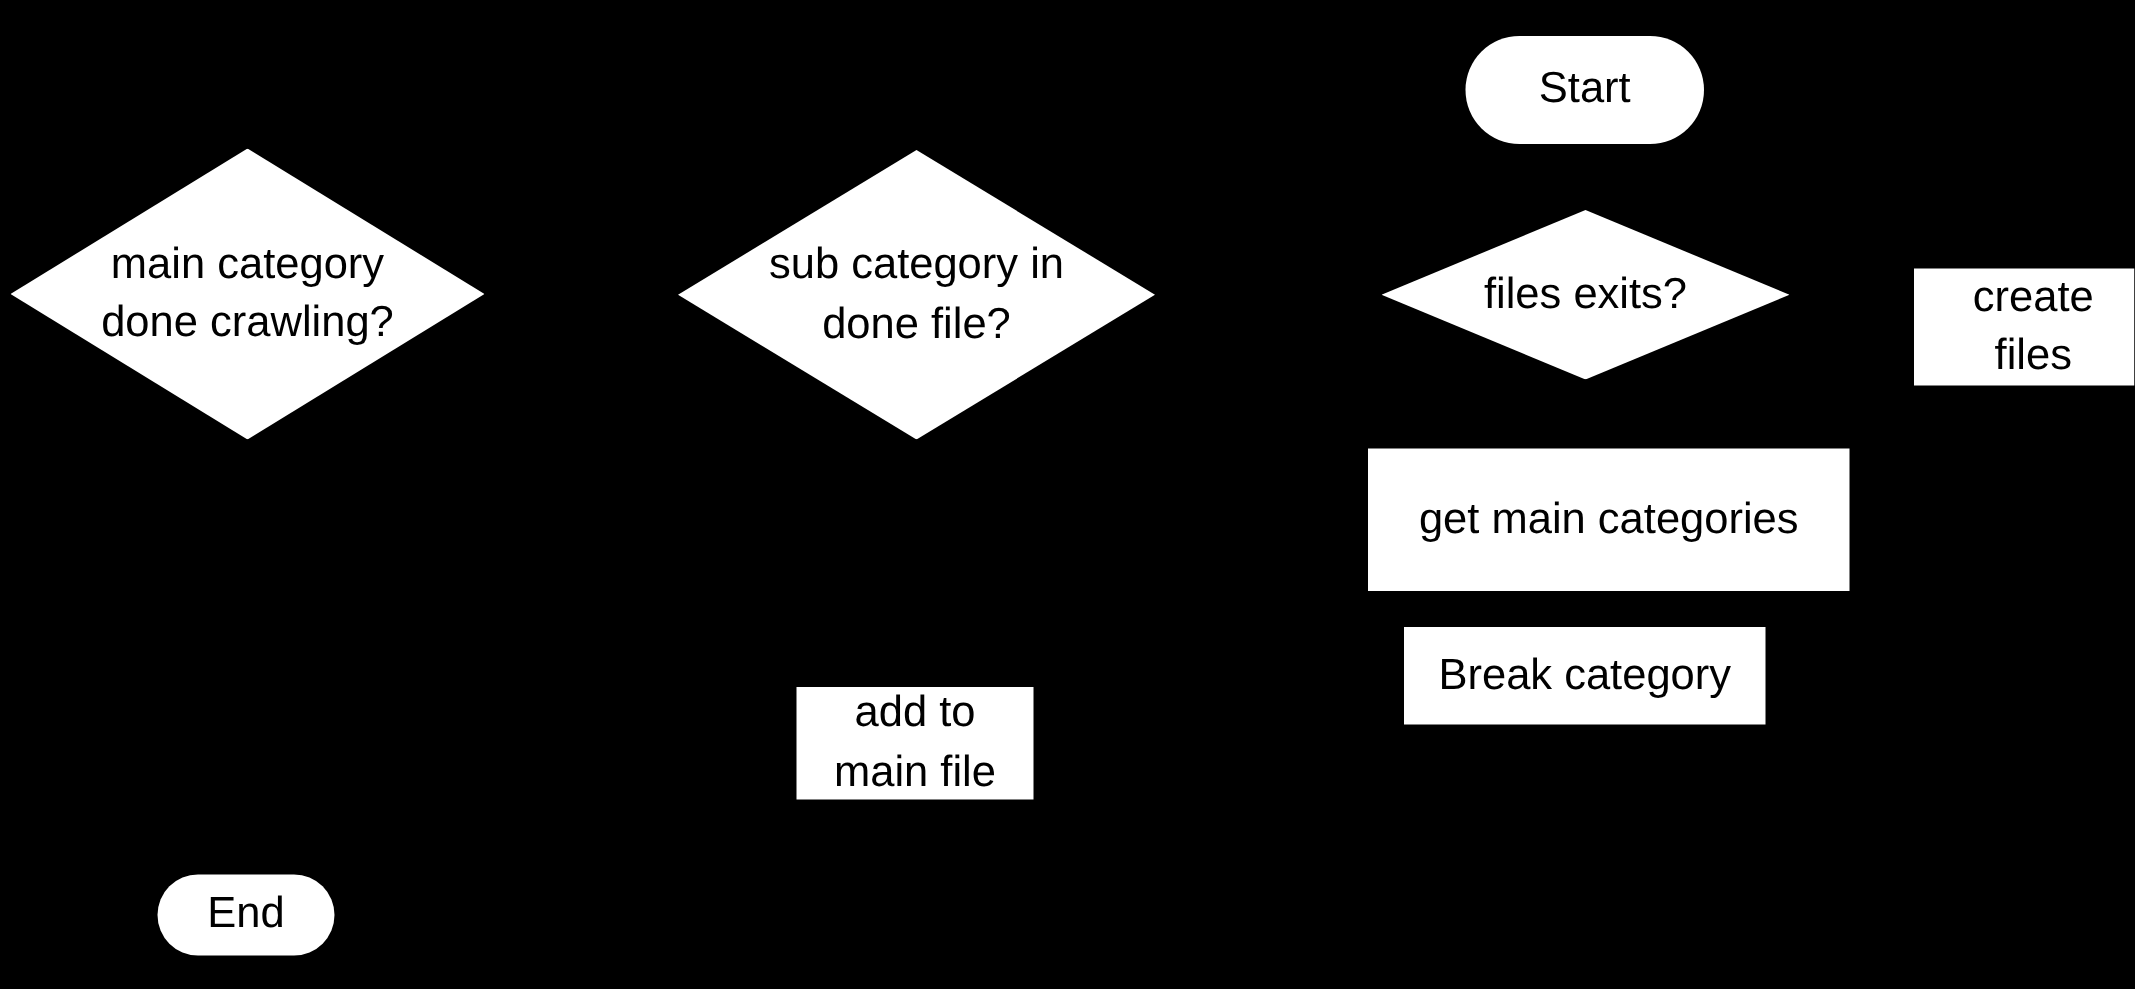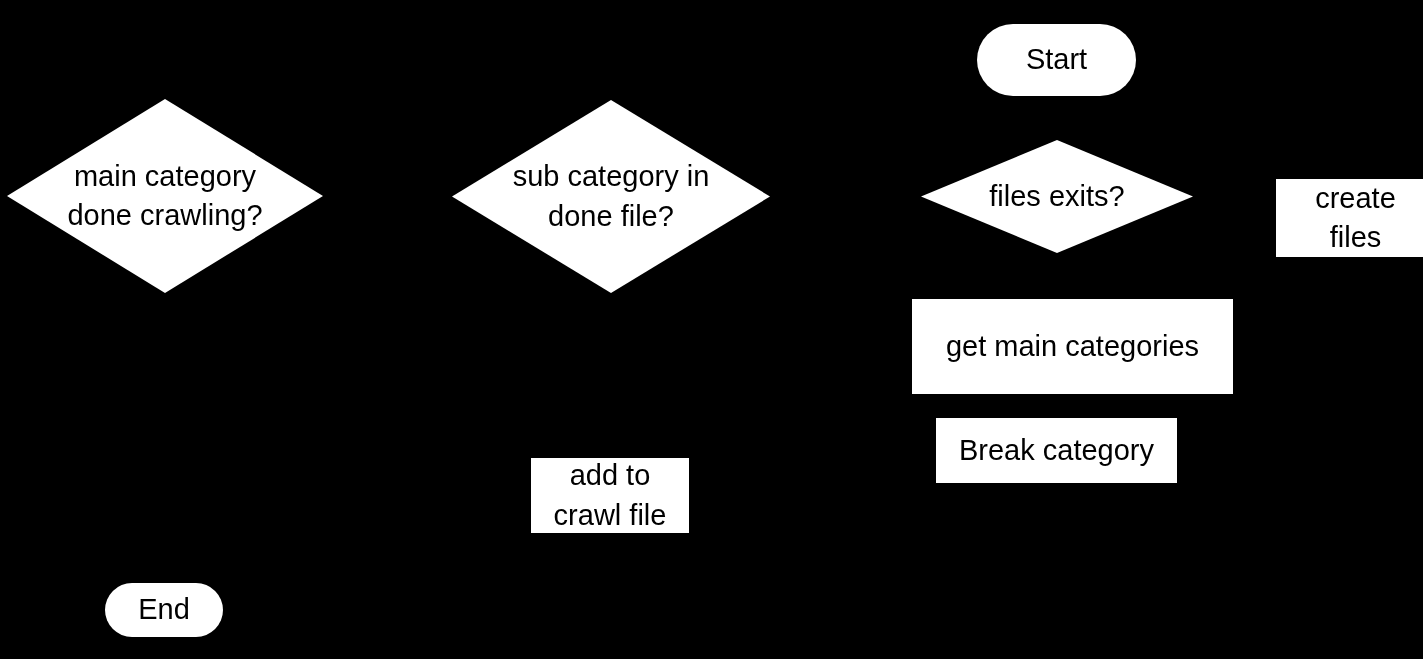--- a/index.html
+++ b/index.html
@@ -60,20 +60,20 @@
   <div id="n-getmain" class="node process">get main categories</div>
 
   <div id="n-break" class="node process">Break category</div>
 
 
   <div id="n-subcat" class="node decision">sub category in
 done file?</div>
 
 
   <div id="n-addto" class="node process">add to
-crawl file</div>
+main file</div>
 
   <div id="n-maincat" class="node decision">main category
 done crawling?</div>
 
   <div id="n-end" class="node terminator">End</div>
 
 </div>
 
 </body></html>

